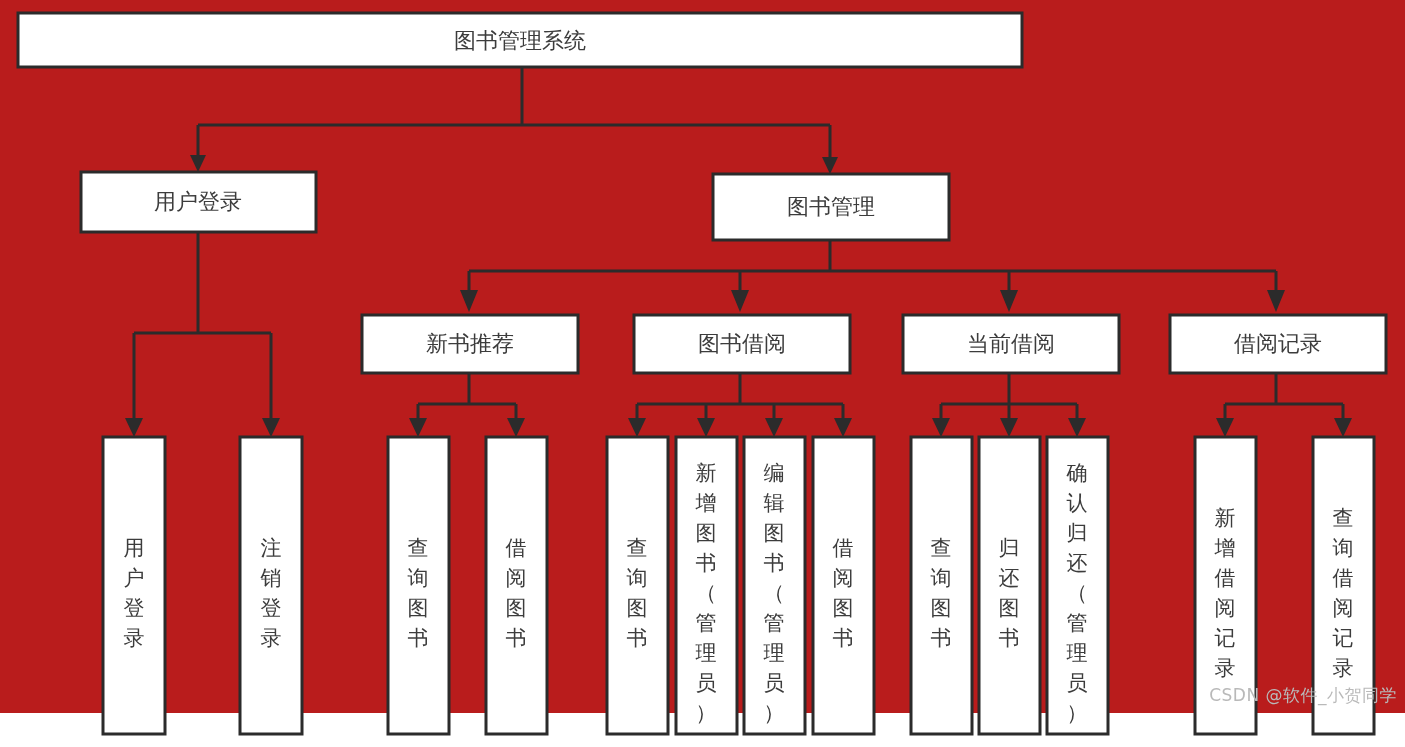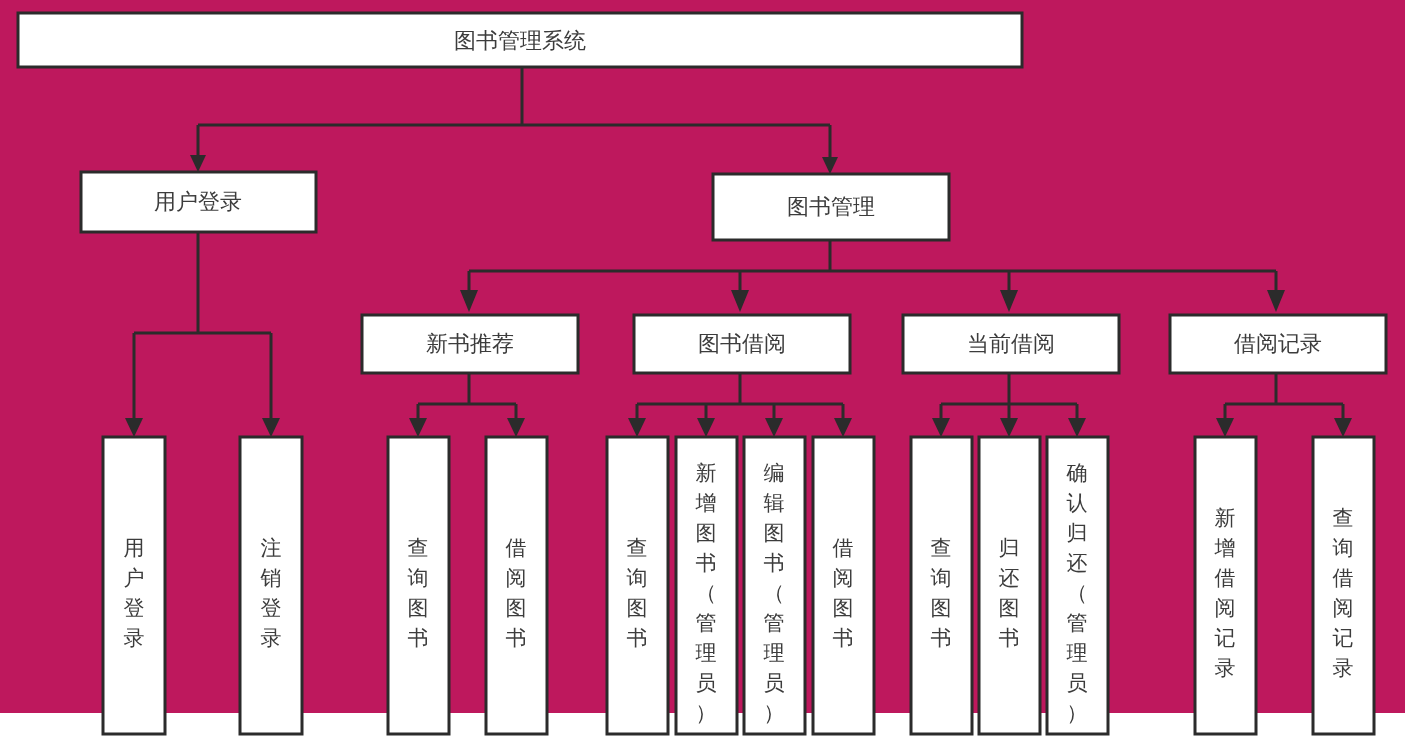--- a/index.html
+++ b/index.html
@@ -10,21 +10,21 @@
   body {
     width: 1405px;
     height: 747px;
     overflow: hidden;
     font-family: "DejaVu Sans", "Liberation Sans", sans-serif;
   }
   #diagram-root {
     position: relative;
     width: 1405px;
     height: 713px;
-    background: #be185d;
+    background: #b91c1c;
   }
   svg.diagram-canvas {
     position: absolute;
     left: 0;
     top: 0;
     width: 1405px;
     height: 747px;
     display: block;
   }
   .node-box {
@@ -201,14 +201,15 @@
       <rect class="node-box" x="1195" y="437" width="61" height="297"></rect>
       <text class="node-label-v" x="1225" y="518.9"><tspan x="1225" y="518.9" text-anchor="middle">新</tspan><tspan x="1225" y="548.9" text-anchor="middle">增</tspan><tspan x="1225" y="578.9" text-anchor="middle">借</tspan><tspan x="1225" y="608.9" text-anchor="middle">阅</tspan><tspan x="1225" y="638.9" text-anchor="middle">记</tspan><tspan x="1225" y="668.9" text-anchor="middle">录</tspan></text>
     </g>
     <g>
       <rect class="node-box" x="1313" y="437" width="61" height="297"></rect>
       <text class="node-label-v" x="1343" y="518.9"><tspan x="1343" y="518.9" text-anchor="middle">查</tspan><tspan x="1343" y="548.9" text-anchor="middle">询</tspan><tspan x="1343" y="578.9" text-anchor="middle">借</tspan><tspan x="1343" y="608.9" text-anchor="middle">阅</tspan><tspan x="1343" y="638.9" text-anchor="middle">记</tspan><tspan x="1343" y="668.9" text-anchor="middle">录</tspan></text>
     </g>
 
   </svg>
 
+  <div class="watermark-text">CSDN @软件_小贺同学</div>
 
 </div>
 
 </body></html>

